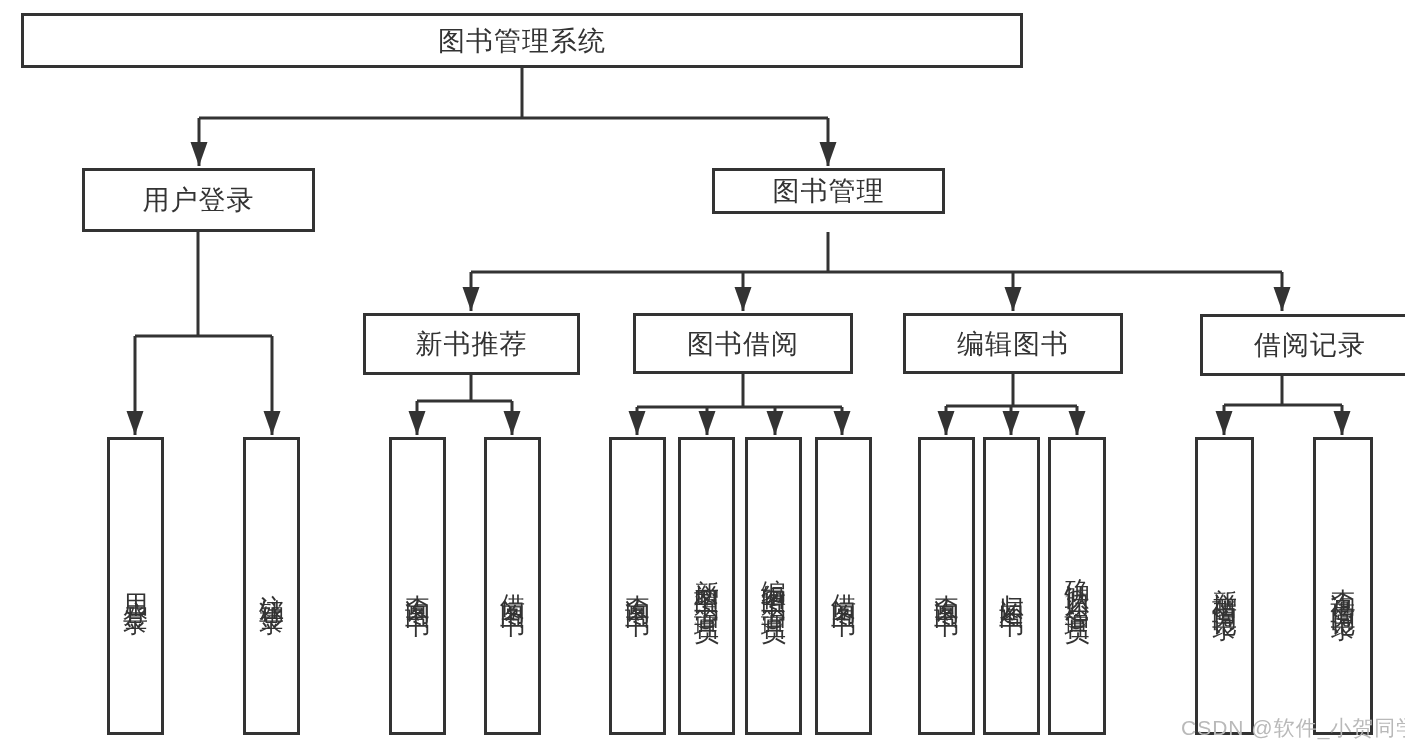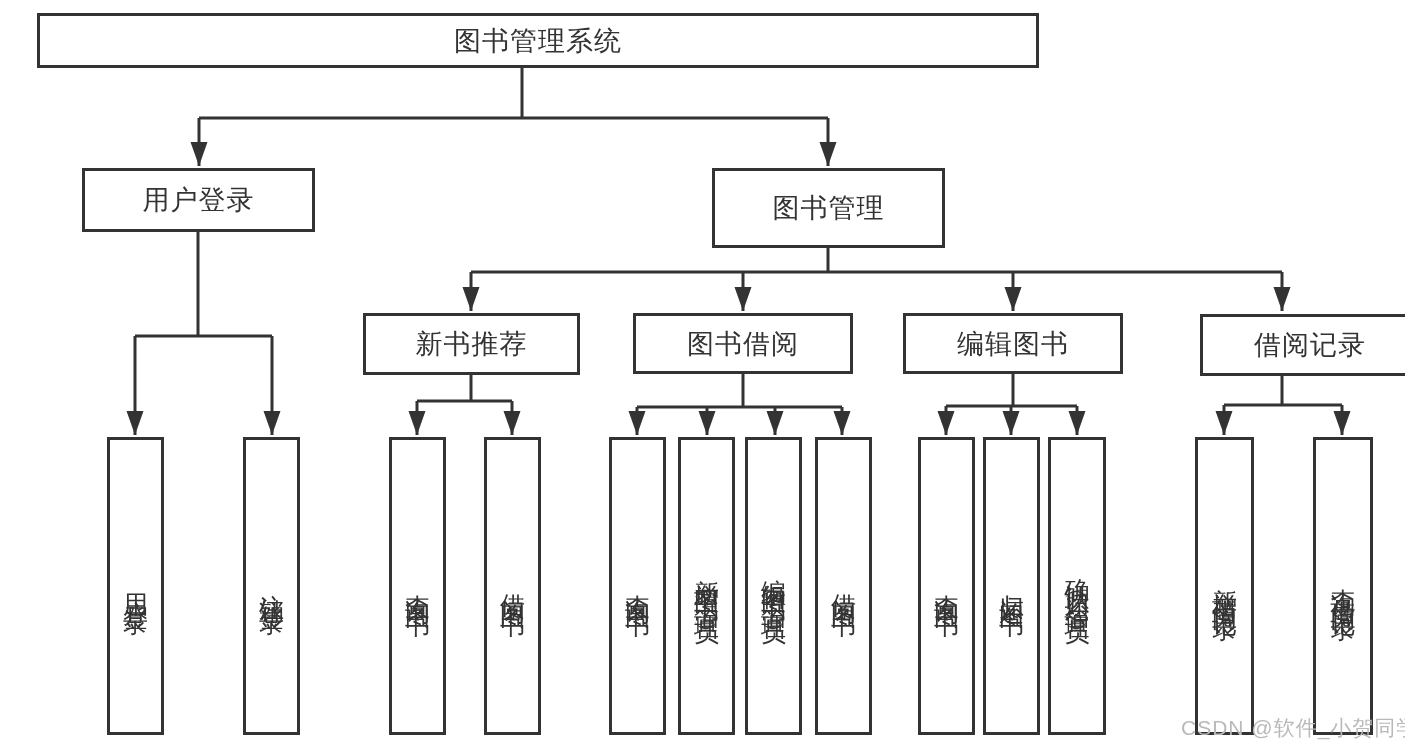--- a/index.html
+++ b/index.html
@@ -103,28 +103,28 @@
       <path d="M1011,406 V435" marker-end="url(#arr)"></path>
       <path d="M1077,406 V435" marker-end="url(#arr)"></path>
 
       <path d="M1282,376 V405"></path>
       <path d="M1224,405 H1342"></path>
       <path d="M1224,405 V435" marker-end="url(#arr)"></path>
       <path d="M1342,405 V435" marker-end="url(#arr)"></path>
     </g>
   </svg>
 
-  <div class="box hbox" style="left:37px;top:13px;width:1002px;height:55px">
+  <div class="box hbox" style="left:21px;top:13px;width:1002px;height:55px">
     <span>图书管理系统</span>
   </div>
 
   <div class="box hbox" style="left:82px;top:168px;width:233px;height:64px">
     <span>用户登录</span>
   </div>
-  <div class="box hbox" style="left:712px;top:168px;width:233px;height:80px">
+  <div class="box hbox" style="left:712px;top:168px;width:233px;height:46px">
     <span>图书管理</span>
   </div>
 
   <div class="box hbox" style="left:633px;top:313px;width:220px;height:61px">
     <span>图书借阅</span>
   </div>
   <div class="box hbox" style="left:363px;top:313px;width:217px;height:62px">
     <span>新书推荐</span>
   </div>
   <div class="box hbox" style="left:903px;top:313px;width:220px;height:61px">

